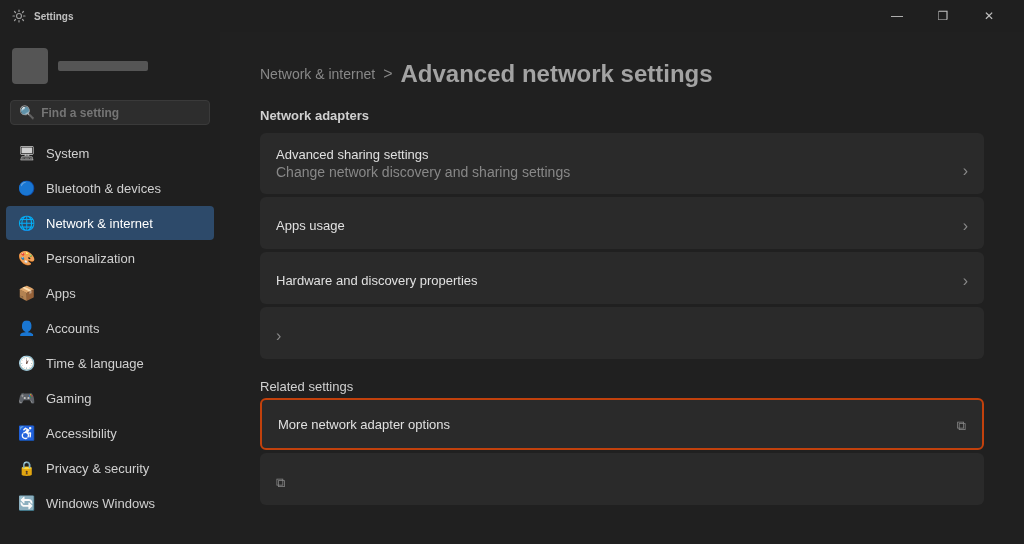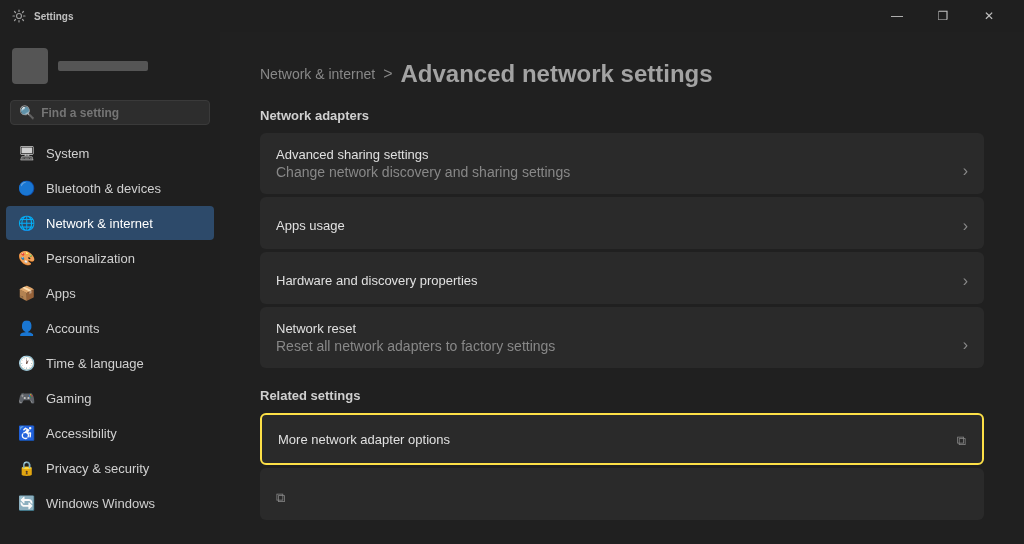--- a/index.html
+++ b/index.html
@@ -182,21 +182,21 @@
       display: flex;
       align-items: flex-end;
       padding: 14px 16px;
       margin-bottom: 3px;
       cursor: pointer;
       min-height: 52px;
       position: relative;
       gap: 15px;
     }
     .settings-item.highlighted {
-      border: 2px solid #fde047;
+      border: 2px solid #c2410c;
       background: #2a2a2a;
     }
 
     .settings-item-text {
       flex: 1;
     }
     .settings-item-title {
       font-size: 13px;
       color: #e0e0e0;
       margin-bottom: 2px;
@@ -209,23 +209,23 @@
       color: #888;
       font-size: 16px;
     }
     .settings-item-ext {
       color: #888;
       font-size: 14px;
     }
 
     .related-label {
       font-size: 13px;
-      font-weight: 700;
+      font-weight: 400;
       color: #d0d0d0;
-      margin-bottom: 10px;
+      margin-bottom: 4px;
       margin-top: 20px;
     }
 
     
     .adapters-section {
       margin-bottom: 0;
     }
   </style>
 </head>
 <body>
@@ -337,24 +337,20 @@
   </div>
           <div class="settings-item">
     <div class="settings-item-text">
       <div class="settings-item-title">Hardware and discovery properties</div>
 
     </div>
     <span class="settings-item-arrow">›</span>
 
   </div>
           <div class="settings-item">
-    <div class="settings-item-text">
-      <div class="settings-item-title">Network reset</div>
-      <div class="settings-item-sub">Reset all network adapters to factory settings</div>
-    </div>
     <span class="settings-item-arrow">›</span>
 
   </div>
         </div>
     </div>
 
     <div class="settings-group">
       <div class="related-label">Related settings</div>
       <div id="related-settings-items">
           <div class="settings-item highlighted">

